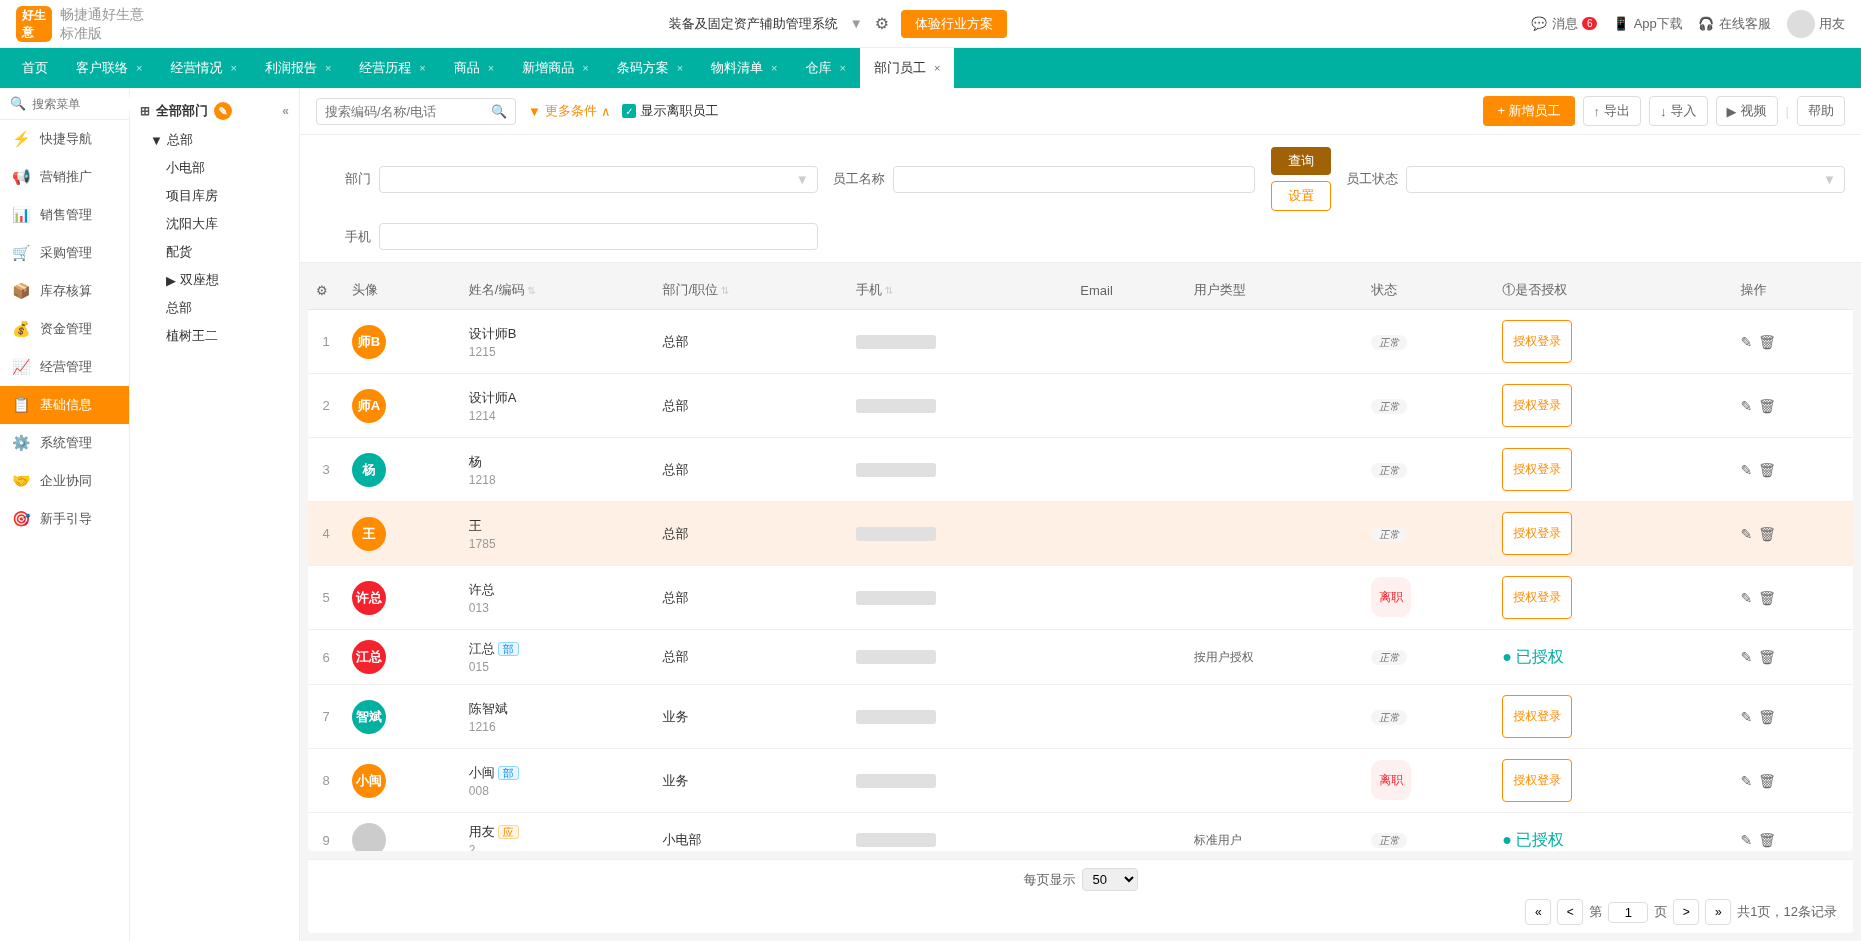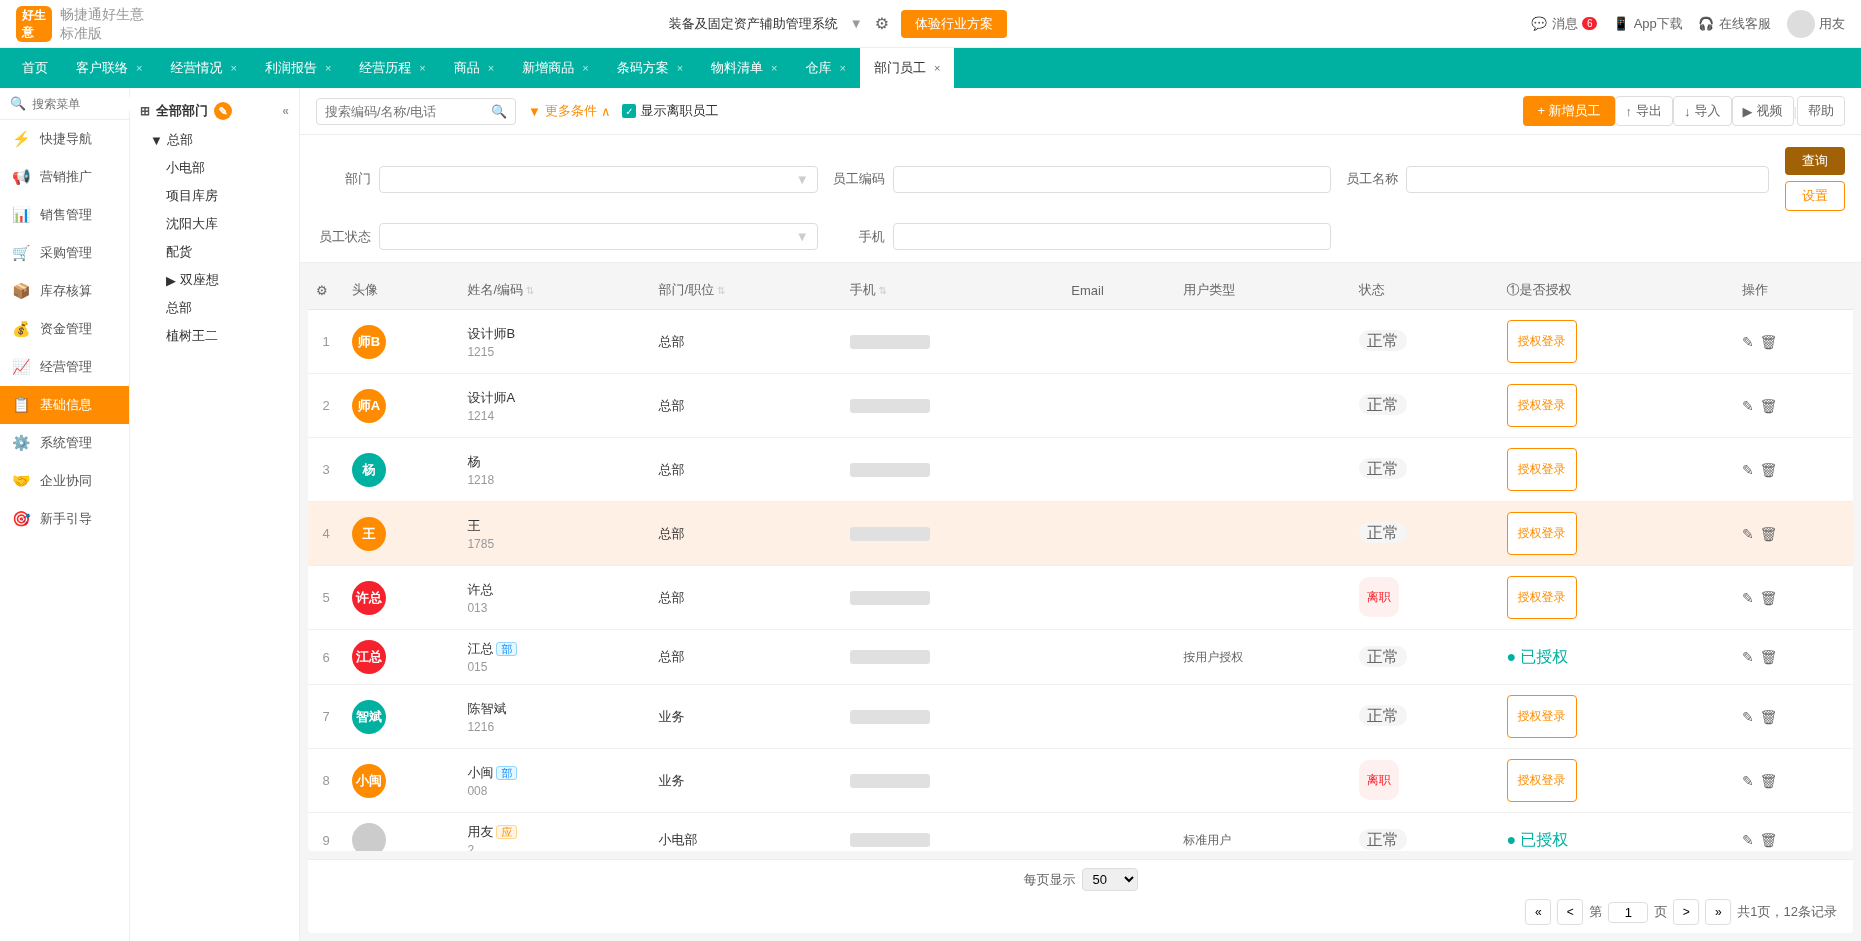--- a/index.html
+++ b/index.html
@@ -95,21 +95,21 @@
       padding: 8px 16px;
       display: flex;
       align-items: center;
       gap: 12px;
       border-bottom: 1px solid #eee;
     }
     .filter-bar input { border: 1px solid #ddd; padding: 5px 8px; border-radius: 4px; font-size: 13px; width: 200px; outline: none; }
     .filter-more { color: #ff8c00; cursor: pointer; font-size: 13px; display: flex; align-items: center; gap: 4px; }
     .show-resigned { display: flex; align-items: center; gap: 4px; font-size: 13px; color: #333; }
     .checkbox-green { width: 14px; height: 14px; border: 2px solid #00b0a0; border-radius: 2px; background: #00b0a0; display: flex; align-items: center; justify-content: center; color: white; font-size: 10px; }
-    .filter-right { margin-left: auto; display: flex; align-items: center; gap: 0; border-radius: 13px; }
+    .filter-right { margin-left: auto; display: flex; align-items: center; gap: 8px; border-radius: 13px; }
     .add-btn { background: #ff8c00; color: white; border: none; padding: 6px 14px; border-radius: 4px; cursor: pointer; font-size: 13px; display: flex; align-items: center; gap: 4px; }
     .action-btn { border: 1px solid #ddd; background: white; padding: 5px 10px; border-radius: 4px; cursor: pointer; font-size: 13px; color: #666; display: flex; align-items: center; gap: 4px; }
 
     
     .advanced-filter {
       background: #fff;
       padding: 12px 16px;
       border-bottom: 1px solid #eee;
       display: grid;
       grid-template-columns: 1fr 1fr 1fr;
@@ -138,21 +138,21 @@
     thead th.sortable::after { content: ' ⇅'; color: #ccc; font-size: 10px; }
     tbody tr { border-bottom: 1px solid #f0f0f0; }
     tbody tr.highlighted { background: #fff0e6; }
     tbody td { padding: 10px 8px; color: #333; vertical-align: middle; }
     .avatar { width: 34px; height: 34px; border-radius: 50%; display: flex; align-items: center; justify-content: center; color: white; font-size: 13px; font-weight: bold; }
     .name-code { display: flex; flex-direction: column; gap: 2px; }
     .name { font-size: 13px; color: #333; }
     .code { font-size: 12px; color: #999; }
     .dept-pos { font-size: 13px; color: #333; }
     .phone-blur { width: 80px; height: 14px; background: #e0e0e0; border-radius: 3px; }
-    .status-normal { background: #f5f5f5; color: #666; padding: 2px 8px; border-radius: 10px; font-size: 16px; }
+    .status-normal { background: #f5f5f5; color: #666; padding: 2px 8px; border-radius: 10px; font-size: 10px; font-style: italic; }
     .status-resigned { background: #fff0f0; color: #f5222d; padding: 13px 8px; border-radius: 10px; font-size: 12px; }
     .auth-btn { border: 1px solid #ff8c00; color: #ff8c00; background: white; padding: 12px 10px; border-radius: 4px; cursor: pointer; font-size: 12px; white-space: nowrap; }
     .auth-granted { color: #00b0a0; font-size: 16px; display: flex; align-items: center; gap: 4px; }
     .auth-granted::before { content: '●'; color: #00b0a0; }
     .user-auth { font-size: 12px; color: #666; }
     .op-btns { display: flex; gap: 6px; align-items: center; }
     .op-btn { color: #666; cursor: pointer; font-size: 14px; }
     .tag-blue { background: #e6f7ff; color: #1890ff; border: 1px solid #91d5ff; padding: 0 4px; border-radius: 3px; font-size: 11px; margin-left: 3px; }
     .tag-orange { background: #fff7e6; color: #ff8c00; border: 1px solid #ffd591; padding: 0 4px; border-radius: 3px; font-size: 11px; margin-left: 3px; }
 
@@ -384,24 +384,20 @@
         </div>
       </div>
 
       <div class="advanced-filter">
         <div class="filter-row">
           <span class="filter-label">部门</span>
           <div class="filter-select">
             <span></span>
             <span style="color:#ccc;">▼</span>
           </div>
-        </div>
-        <div class="filter-row">
-          <span class="filter-label">员工编码</span>
-          <input class="filter-input" type="text" style="">
         </div>
         <div class="filter-row">
           <span class="filter-label">员工名称</span>
           <input class="filter-input" type="text" style="">
           <div style="display:flex;flex-direction:column;gap:6px;margin-left:8px;">
             <button class="search-btn">查询</button>
             <button class="set-btn">设置</button>
           </div>
         </div>
         <div class="filter-row">

